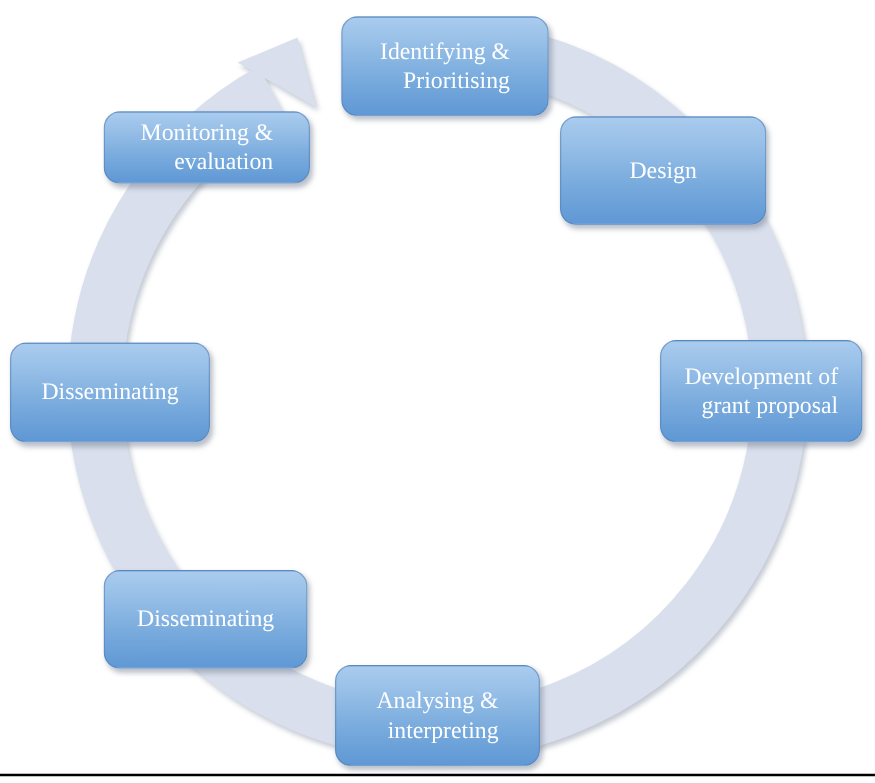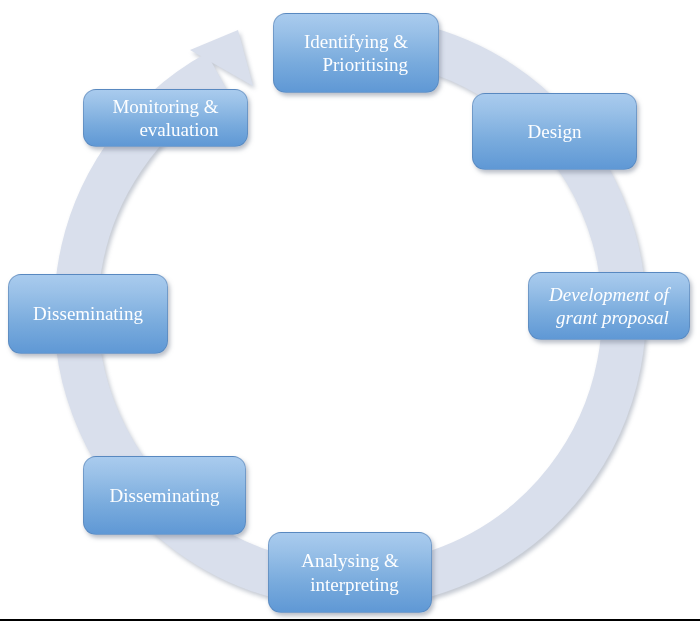--- a/index.html
+++ b/index.html
@@ -32,22 +32,22 @@
     color: #fdfeff;
     font-size: 19px;
     line-height: 1.22;
     border-radius: 13px;
     border: 1px solid rgba(82,124,174,0.55);
     background: linear-gradient(180deg, #a9cbee 0%, #9ac1e8 22%, #79abdd 62%, #5f98d5 100%);
     box-shadow: 2px 3px 4px rgba(120,130,148,0.5);
   }
   
   .n0 { left: 273px; top: 13px;  width: 166px; height: 80px; }
-  .n1 { left: 472px; top: 93px;  width: 165px; height: 77px; }
-  .n2 { left: 528px; top: 272px; width: 162px; height: 68px; font-style: italic; }
+  .n1 { left: 448px; top: 93px;  width: 165px; height: 87px; }
+  .n2 { left: 528px; top: 272px; width: 162px; height: 82px; }
   .n3 { left: 456px; top: 456px; width: 160px; height: 79px; }
   .n4 { left: 268px; top: 532px; width: 164px; height: 81px; }
   .n5 { left: 83px;  top: 456px; width: 163px; height: 79px; }
   .n6 { left: 8px;   top: 274px; width: 160px; height: 80px; }
   .n7 { left: 83px;  top: 89px;  width: 165px; height: 58px; }
   .bottom-line {
     position: absolute;
     left: 0;
     top: 619px;
     width: 700px;

